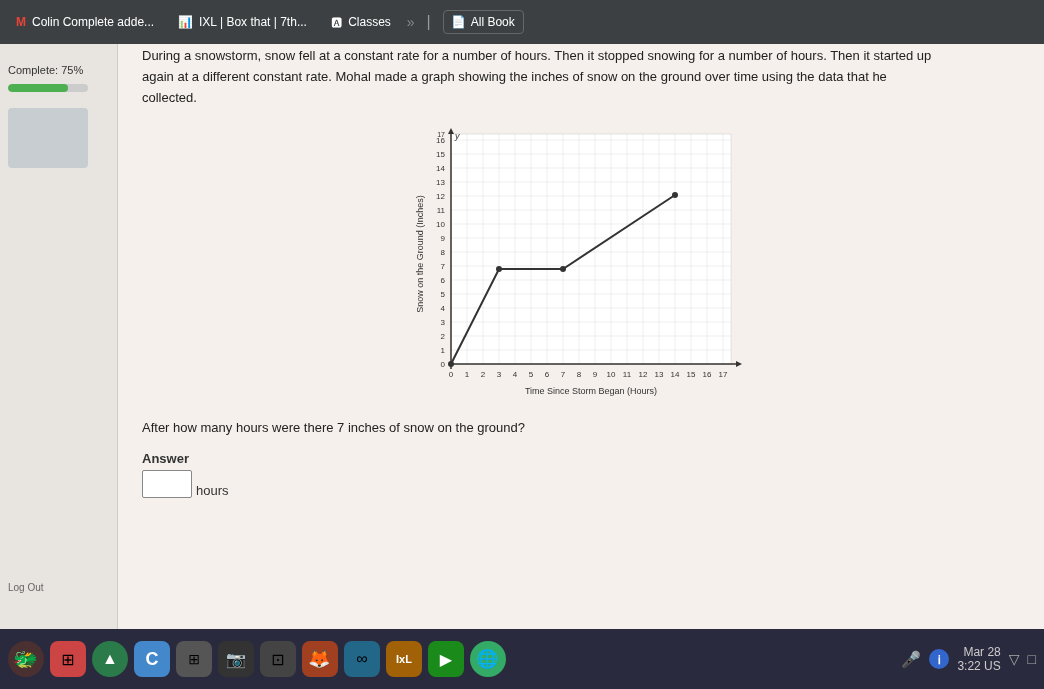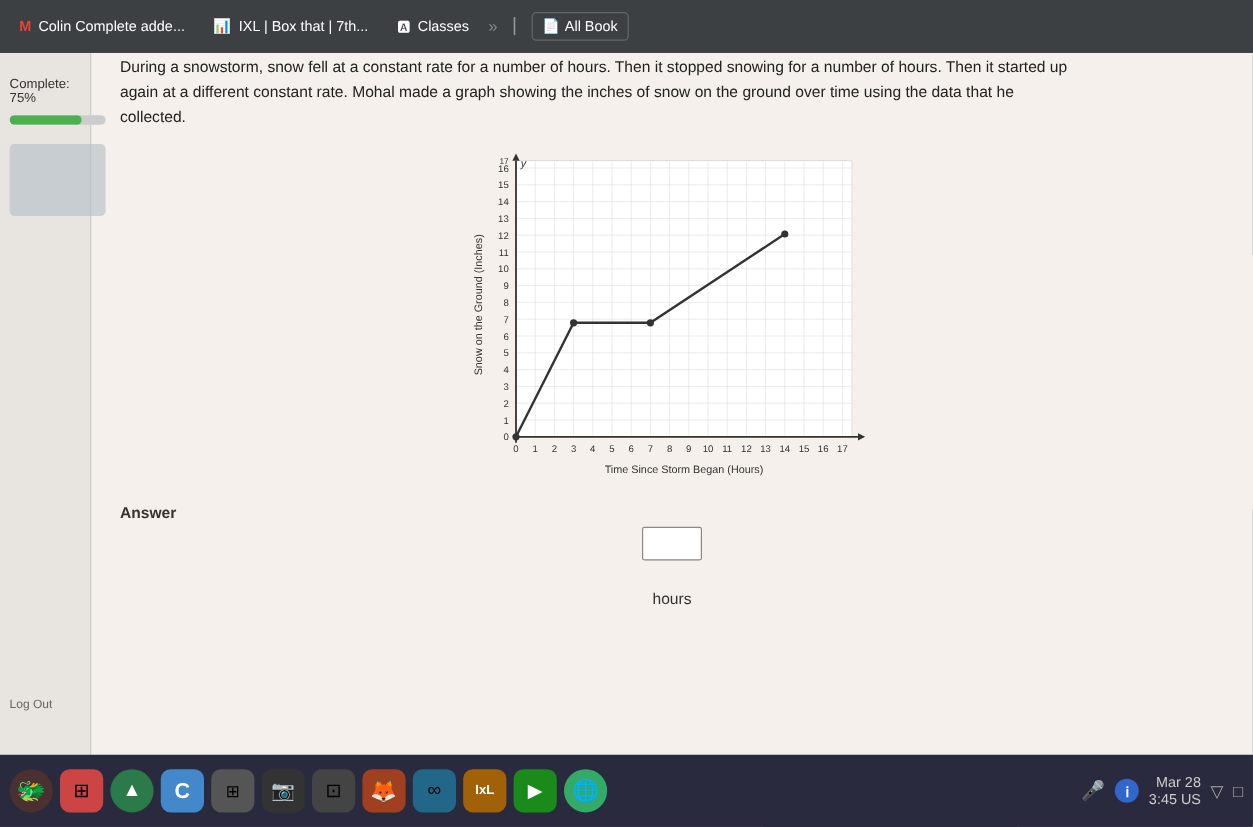--- a/index.html
+++ b/index.html
@@ -58,21 +58,21 @@
       top: 44px;
       left: 0;
       right: 0;
       bottom: 60px;
       background: #f0ece8;
       display: flex;
     }
 
     
     .sidebar {
-      width: 76px;
+      width: 118px;
       background: #e8e4e0;
       display: flex;
       flex-direction: column;
       align-items: flex-start;
       padding: 20px 8px;
       border-right: 1px solid #ccc;
       position: relative;
     }
     .complete-label {
       font-size: 11px;
@@ -147,23 +147,22 @@
       margin-bottom: 16px;
     }
     .answer-label {
       font-size: 13px;
       color: #333;
       font-weight: bold;
       margin-bottom: 4px;
     }
     .answer-row {
       display: flex;
-      align-items: center;
-      gap: 24px;
-      flex-direction: column;
+      align-items: flex-end;
+      gap: 4px;
     }
     .answer-input {
       width: 50px;
       height: 28px;
       border: 1px solid #888;
       background: #fff;
       border-radius: 2px;
       font-size: 13px;
       padding: 2px 4px;
     }
@@ -342,20 +341,21 @@
 
           <text x="-130" y="12" transform="rotate(-90)" font-size="9" fill="#333" text-anchor="middle">Snow on the Ground (Inches)</text>
 
           <text x="180" y="270" text-anchor="middle" font-size="9" fill="#333">Time Since Storm Began (Hours)</text>
 
           <text x="44" y="15" font-size="9" fill="#333" font-style="italic">y</text>
         </svg>
       </div>
     </div>
 
+    <p class="question-text">After how many hours were there 7 inches of snow on the ground?</p>
 
     <p class="answer-label">Answer</p>
     <div class="answer-row">
       <input type="text" class="answer-input" style="">
       <span class="hours-label">hours</span>
     </div>
   </div>
 </div>
 
 <div class="taskbar">
@@ -372,18 +372,18 @@
   <div class="taskbar-icon" style="background:#1a8a1a;color:#fff;border-radius:8px;font-size:16px;">▶</div>
   <div class="taskbar-icon" style="background:#33aa66;border-radius:50%;font-size:18px;">🌐</div>
 
   <div class="taskbar-spacer"></div>
 
   <div class="taskbar-right">
     <span style="color:#aaa;font-size:16px;">🎤</span>
     <span style="background:#3366cc;color:#fff;border-radius:50%;width:20px;height:20px;display:flex;align-items:center;justify-content:center;font-size:12px;font-weight:bold;">ℹ</span>
     <div class="date-time">
       <div>Mar 28</div>
-      <div>3:45 US</div>
+      <div>3:22 US</div>
     </div>
     <span style="color:#aaa;font-size:14px;">▽</span>
     <span style="color:#aaa;font-size:14px;">□</span>
   </div>
 </div>
 
 </body></html>

